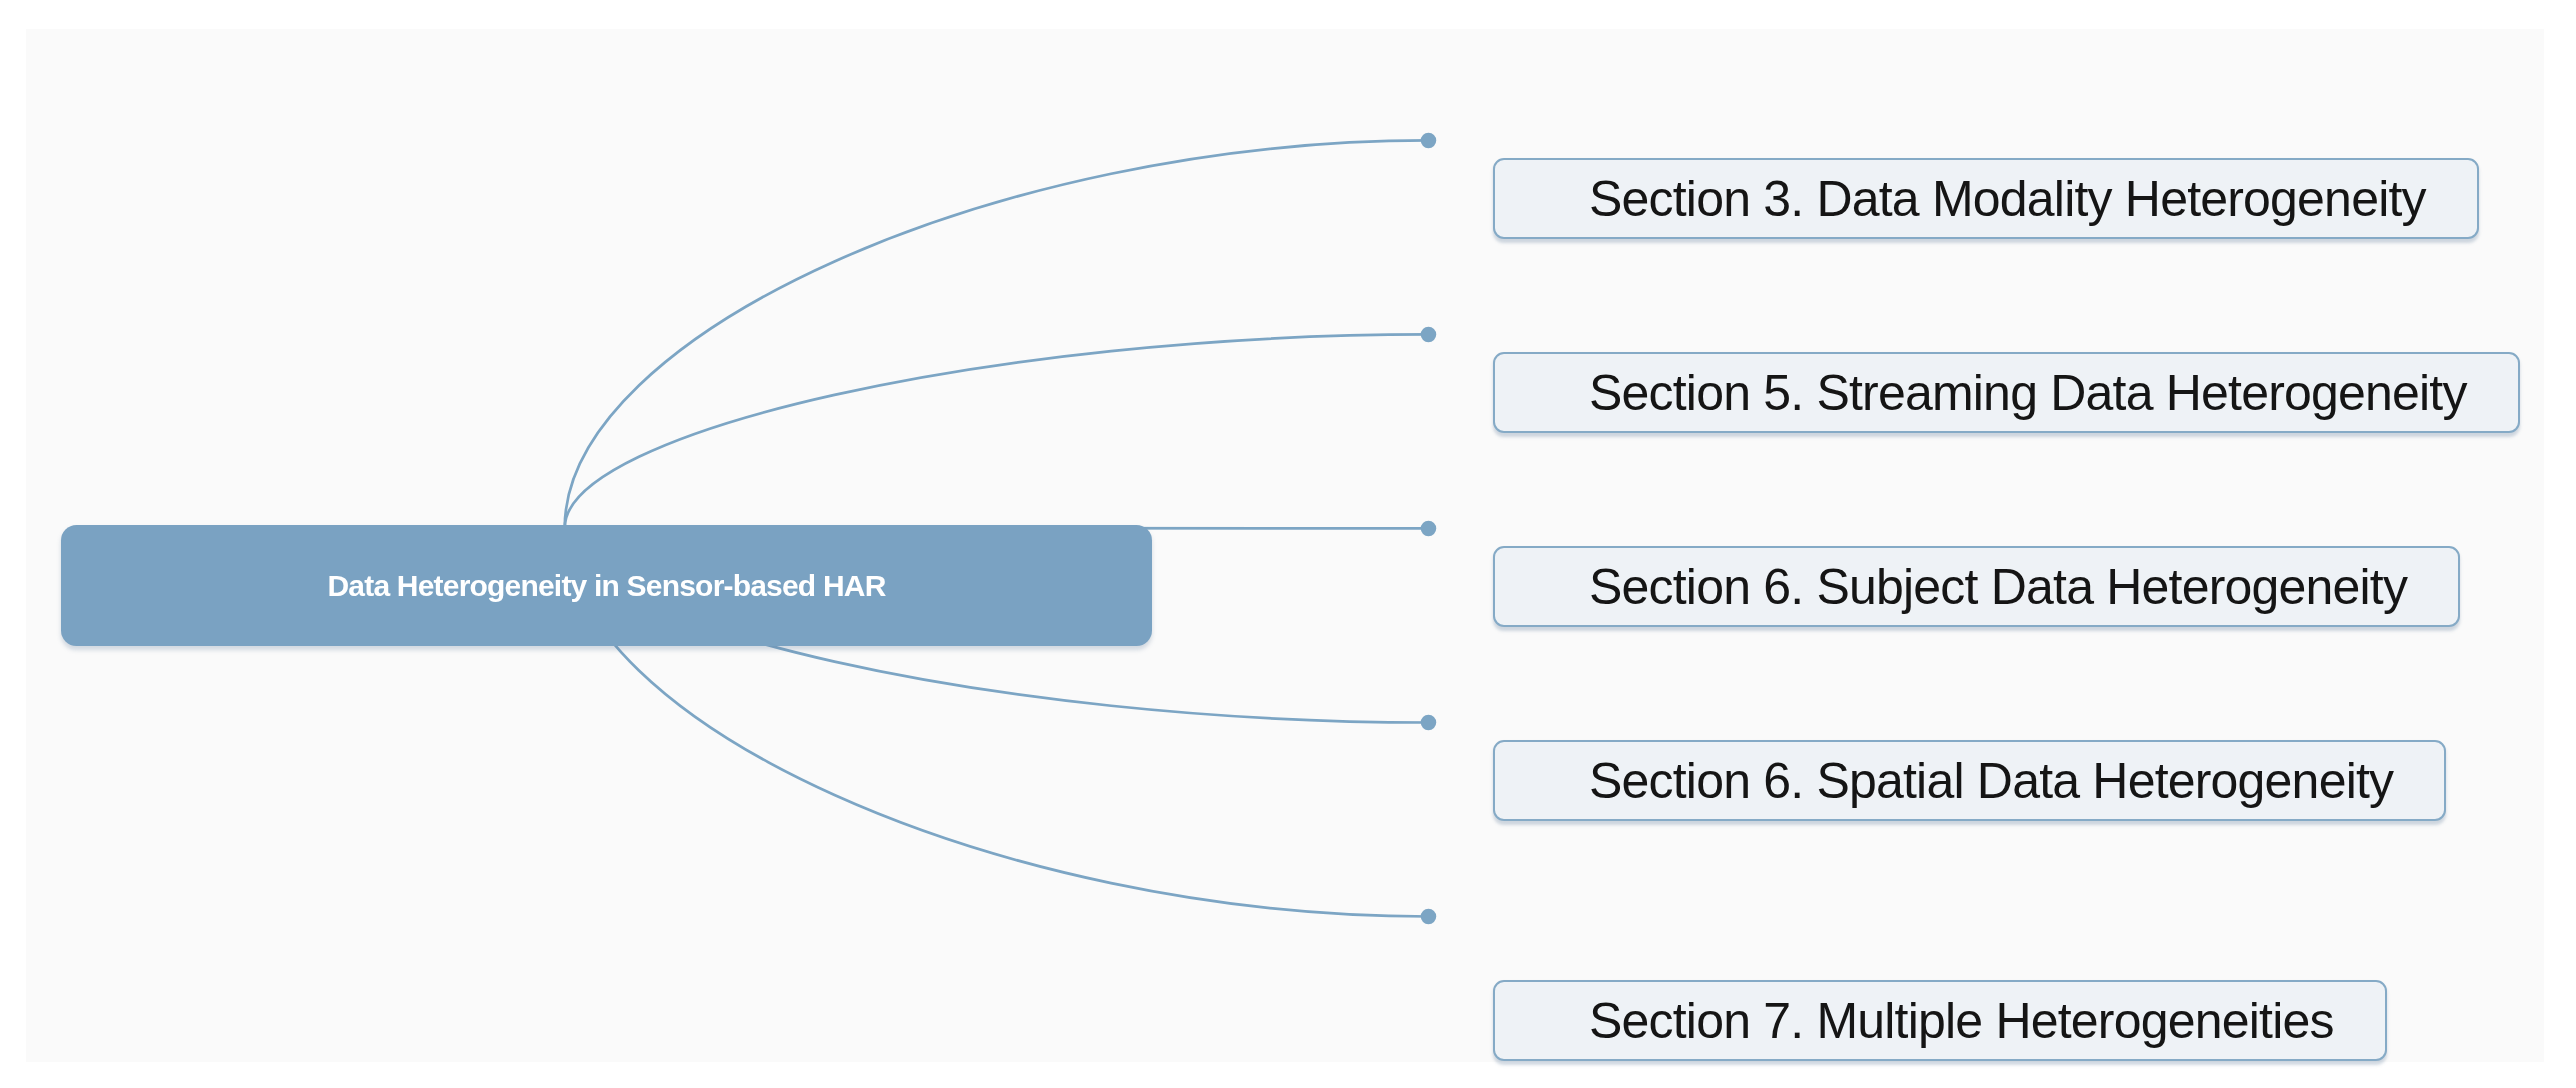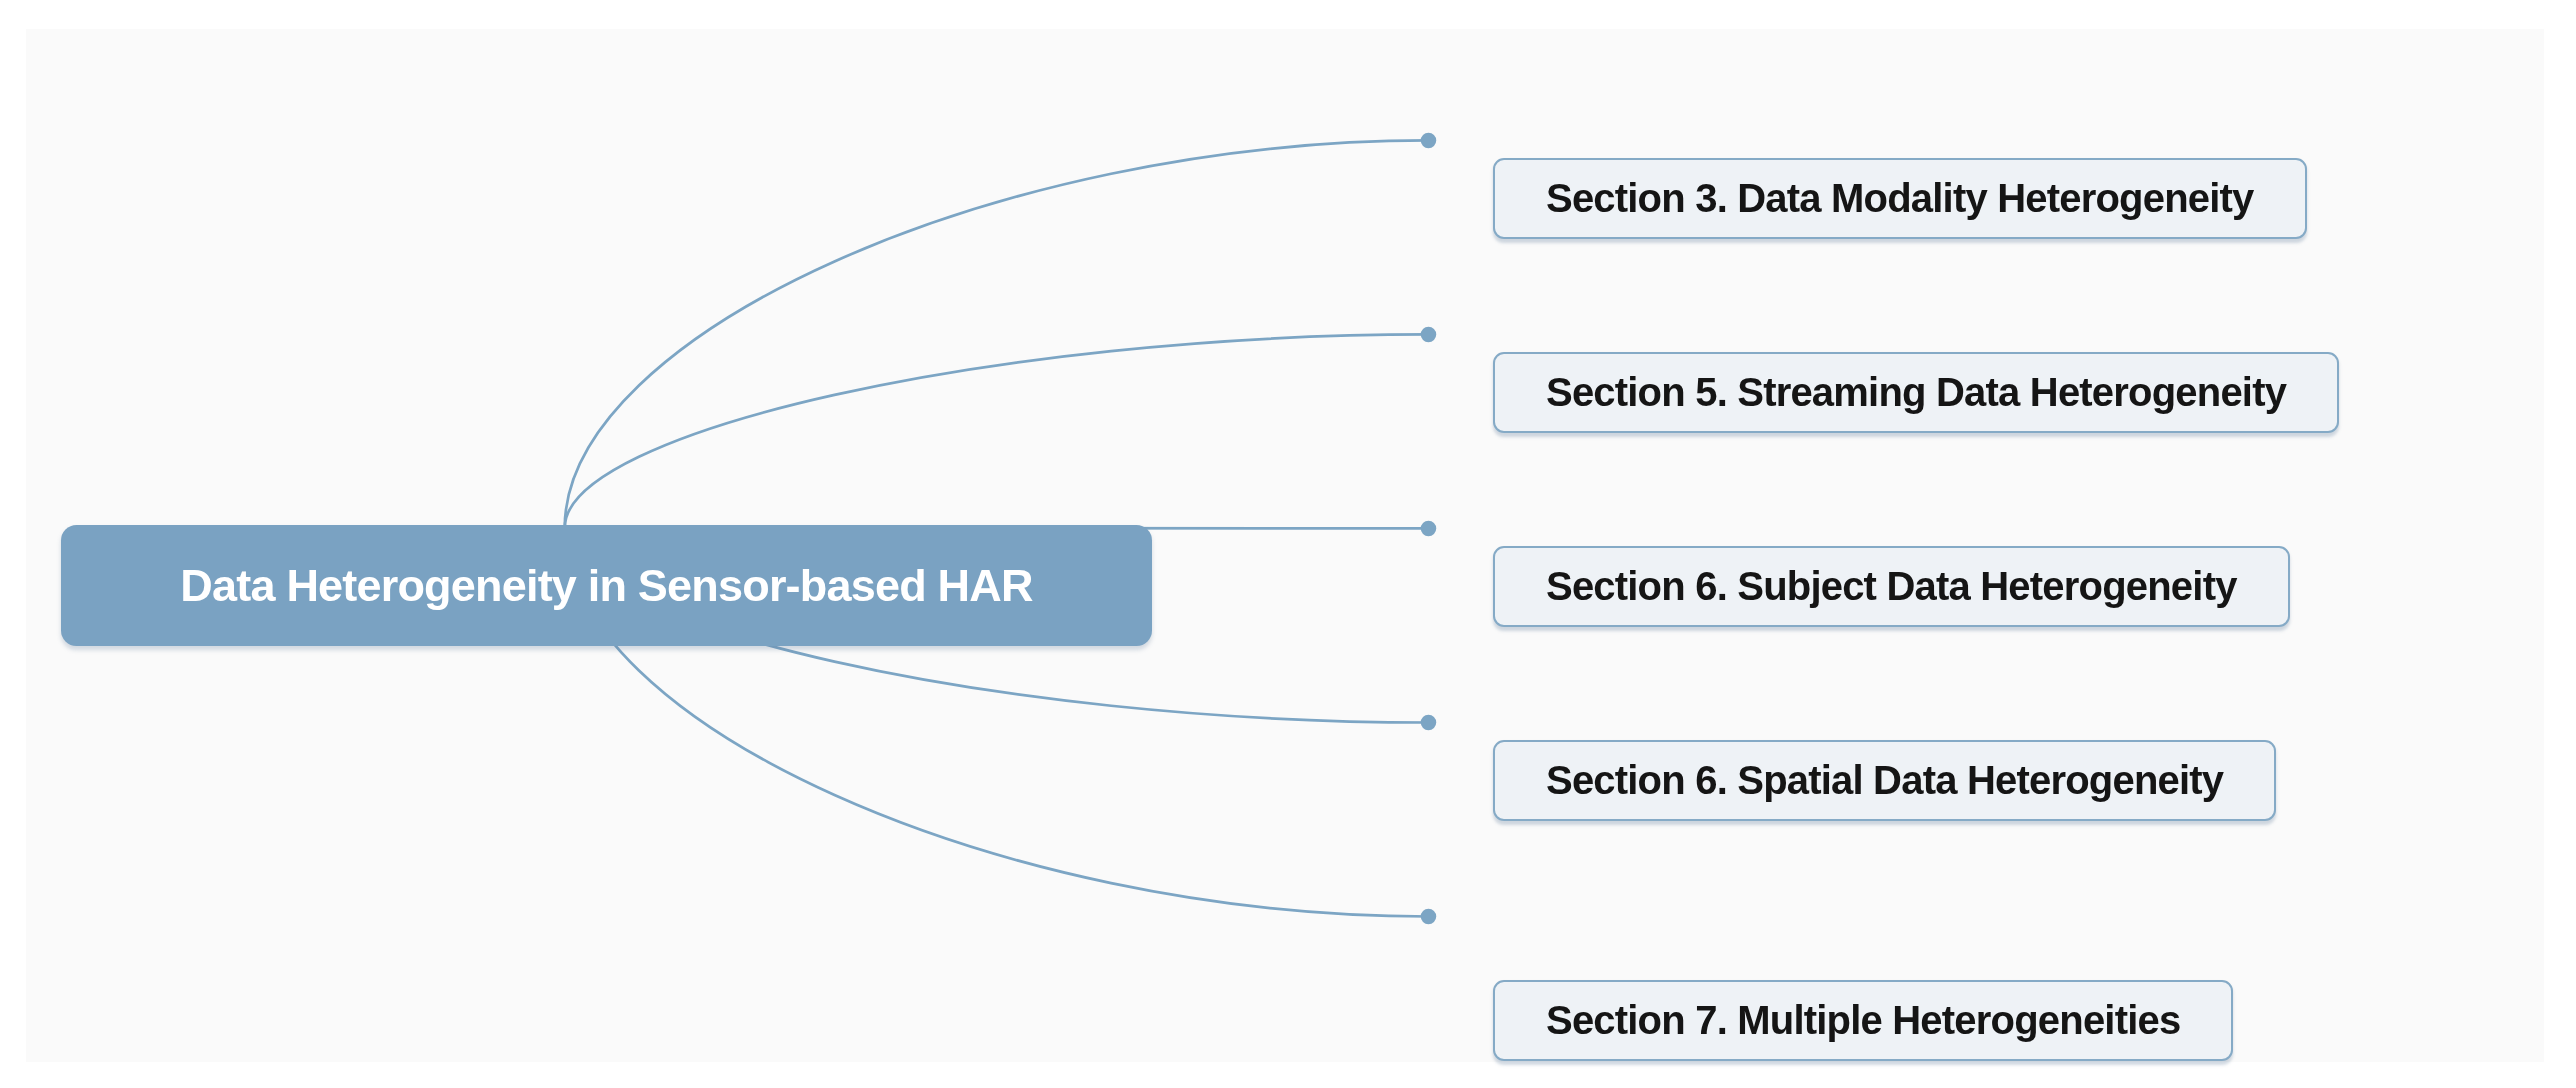--- a/index.html
+++ b/index.html
@@ -37,43 +37,44 @@
     width: 1091px; height: 121px;
     background: var(--root-fill, #7aa2c2);
     border-radius: 15.5px;
     display: flex;
     align-items: center;
     justify-content: center;
     box-shadow: 0 3.1px 4.7px rgba(90, 120, 150, 0.25);
   }
   .root-node span {
     color: var(--root-text, #ffffff);
-    font-size: 45px;
+    font-size: 30px;
     font-weight: 700;
     letter-spacing: -0.8px;
     white-space: nowrap;
   }
   .branch-node {
     position: absolute;
     left: 1467px;
     height: 81px;
     background: var(--branch-fill, #eef2f6);
     border: 2.3px solid var(--branch-border, #85aac6);
     border-radius: 11px;
     display: flex;
     align-items: center;
     padding: 0 51px;
     box-shadow: 0 3.1px 3.1px rgba(90, 120, 150, 0.28);
   }
   .branch-node span {
     color: var(--branch-text, #151515);
-    font-size: 40px;
-    font-weight: 700;
+    font-size: 50px;
+    font-weight: 400;
     letter-spacing: -0.8px;
     white-space: nowrap;
+    margin-left: 43px;
   }
   .branch-1 { top: 129px; }
   .branch-2 { top: 323px; }
   .branch-3 { top: 517px; }
   .branch-4 { top: 711px; }
   .branch-5 { top: 951px; }
 </style>
 </head>
 <body>
 

